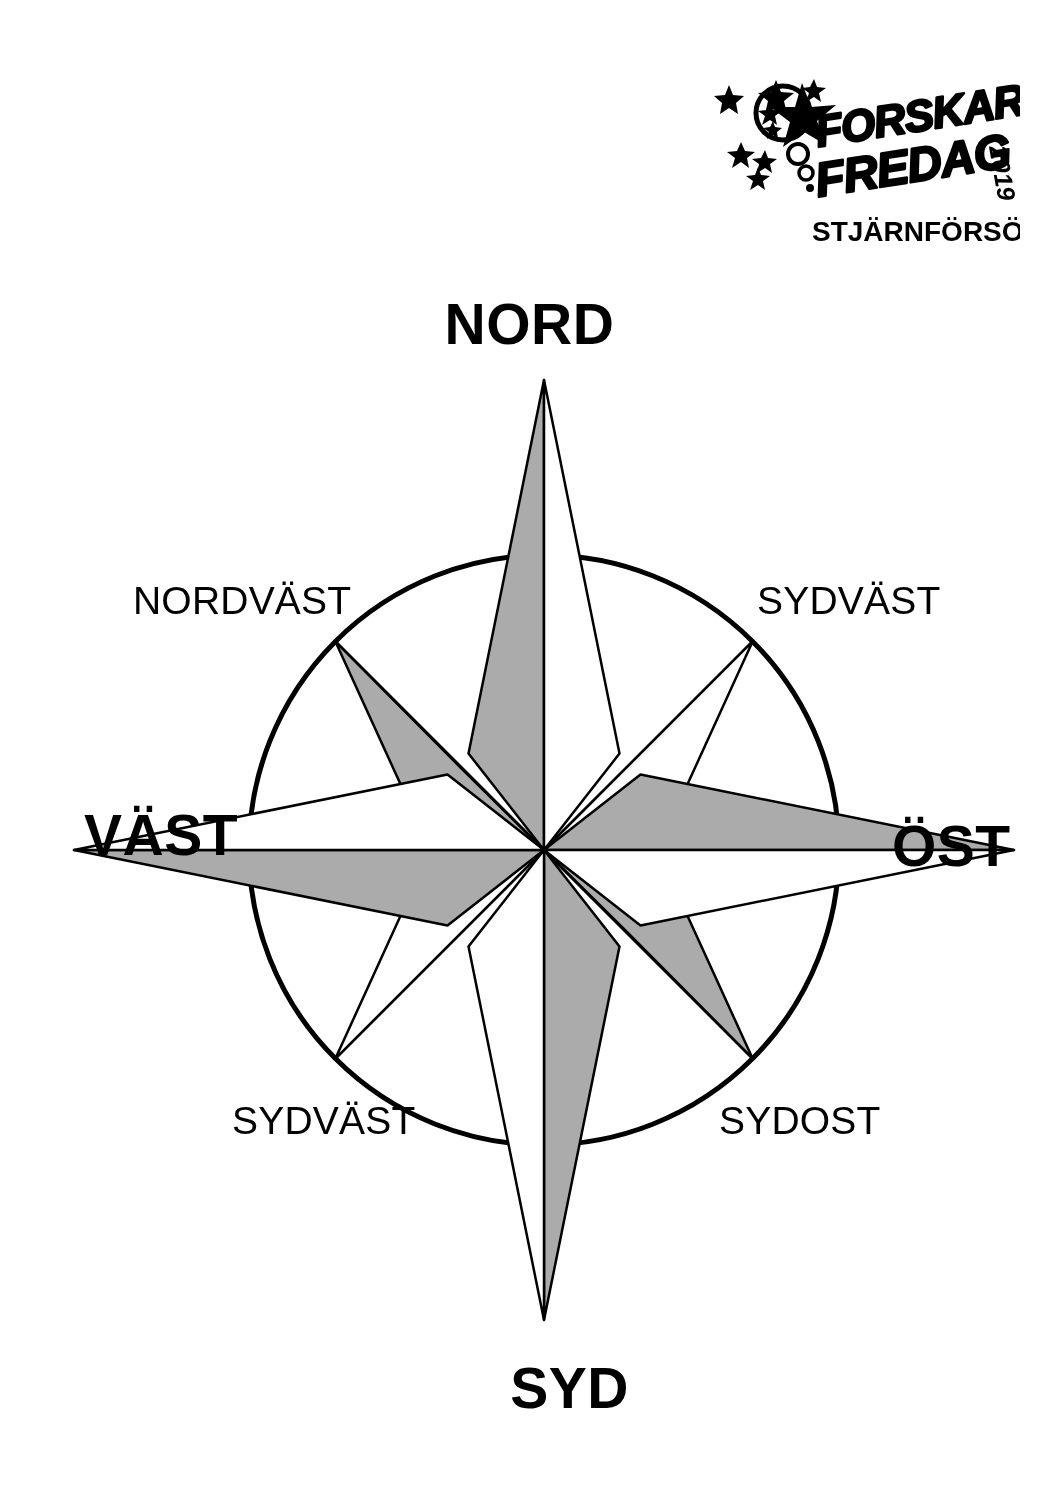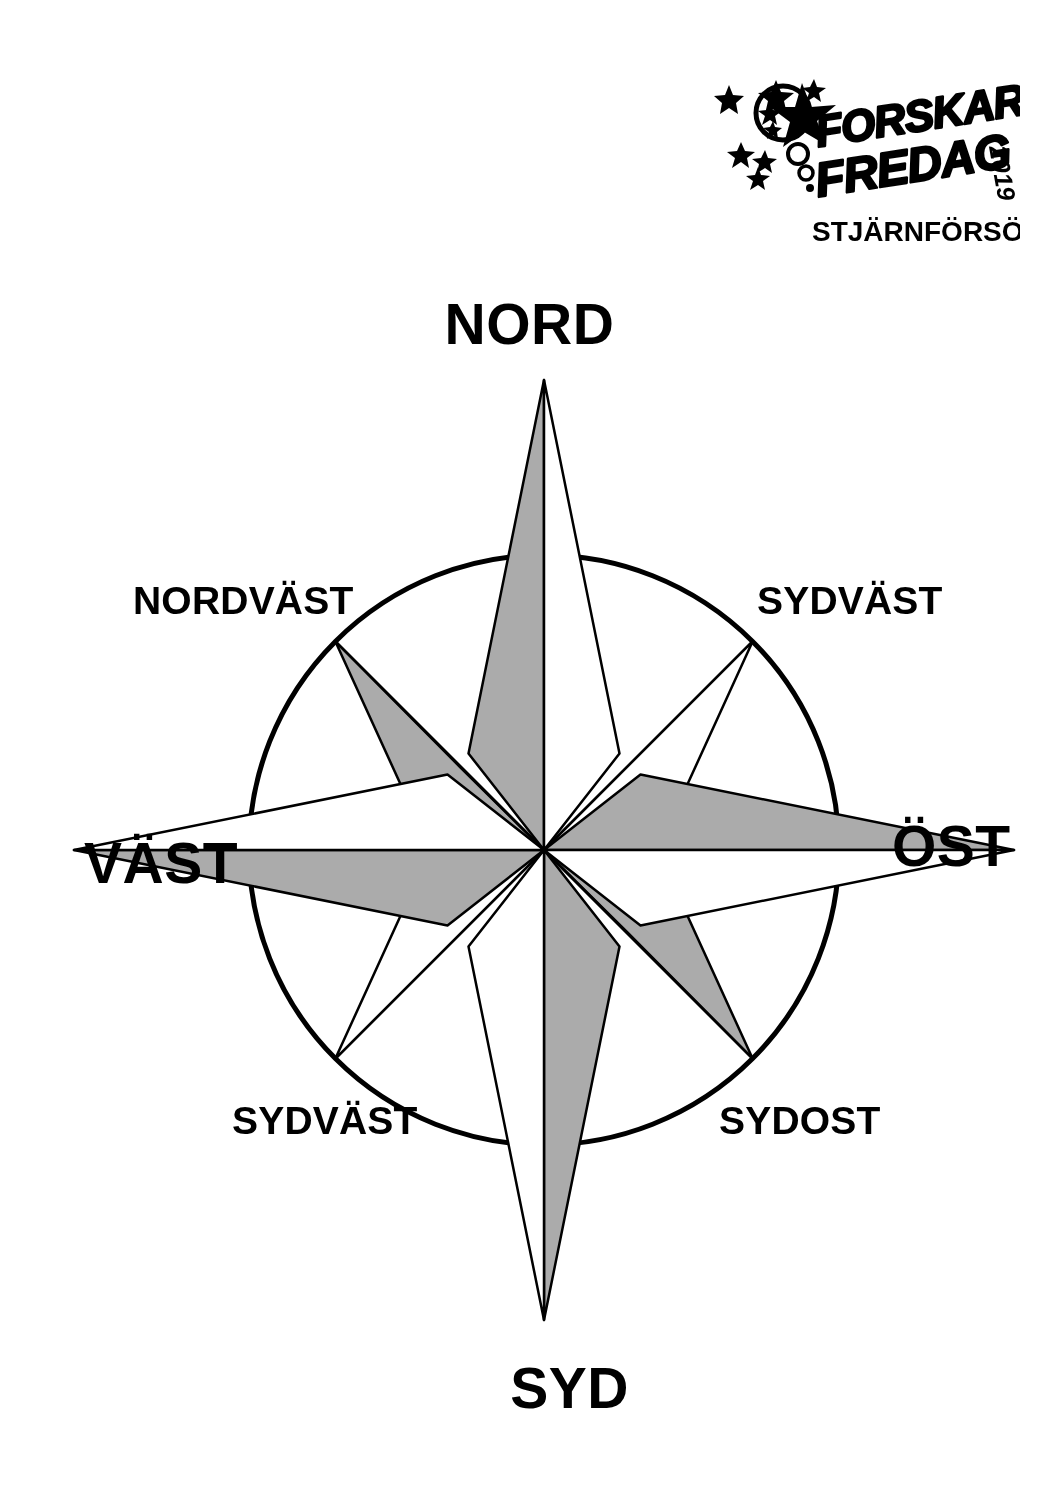--- a/index.html
+++ b/index.html
@@ -39,28 +39,28 @@
     color: #000000;
     white-space: nowrap;
     line-height: 1;
   }
   .label.cardinal {
     font-weight: 700;
     font-size: 57px;
     letter-spacing: 0.5px;
   }
   .label.ordinal {
-    font-weight: 700;
+    font-weight: 400;
     font-size: 39px;
     letter-spacing: 0.2px;
   }
 
   #label-nord   { left: 50%; top: 296px;  transform: translateX(-50%); }
   #label-syd    { left: 50%; top: 1360px; transform: translateX(-50%); margin-left: 40px; }
-  #label-vast   { left: 84px;  top: 835px; }
+  #label-vast   { left: 84px;  top: 807px; }
   #label-ost    { left: 886px; top: 818px; margin-left: 6px; }
 
   #label-nordvast { left: 133px; top: 581px; }
   #label-nordost  { left: 757px; top: 581px; }
   #label-sydvast  { left: 196px; top: 1101px; margin-left: 36px; }
   #label-sydost   { left: 719px; top: 1101px; }
 </style>
 </head>
 <body>
 

